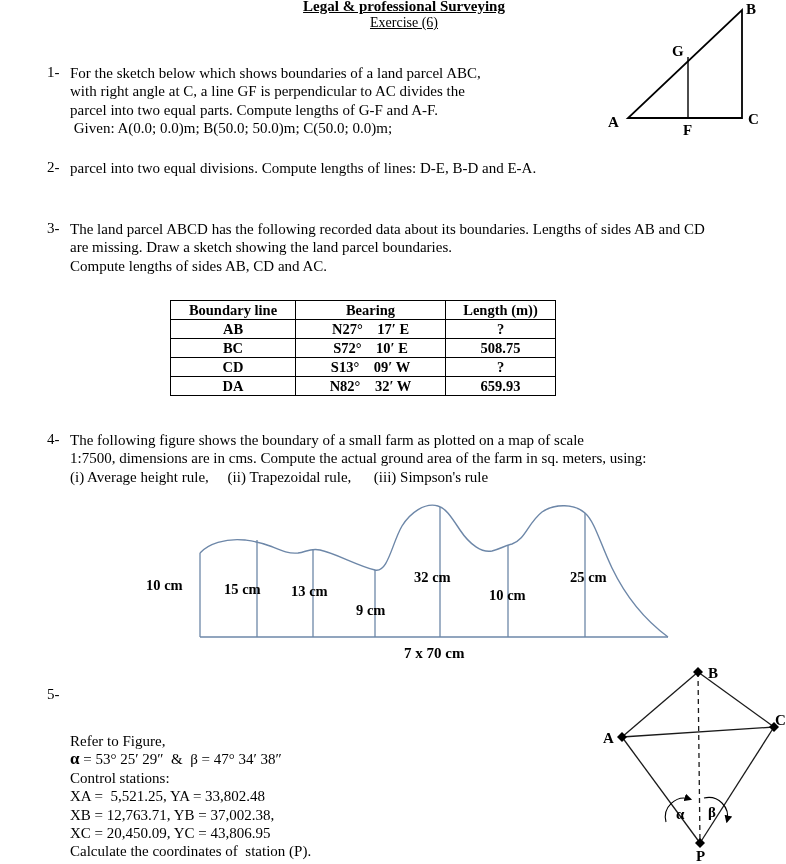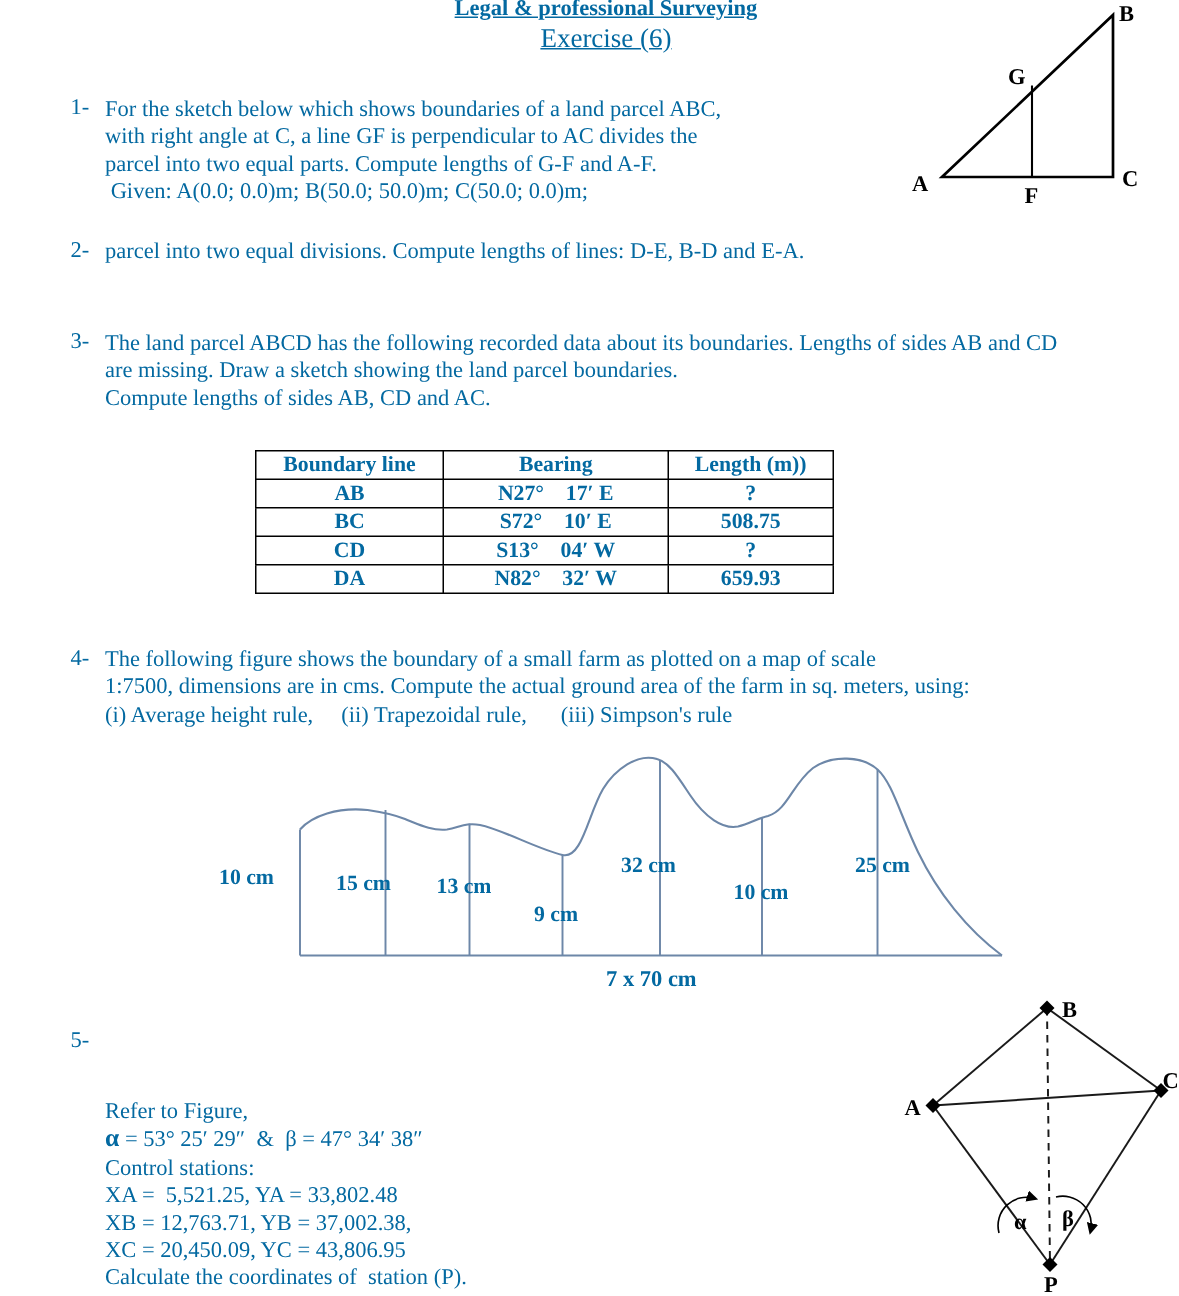--- a/index.html
+++ b/index.html
@@ -1,26 +1,26 @@
 <!DOCTYPE html>
 <html><head>
 <meta charset="utf-8">
 <style>
   html,body { margin:0; padding:0; background:#ffffff; }
   .page {
     position:relative; width:786px; height:864px; background:#ffffff;
-    font-family:"Liberation Serif", serif; color:#0369a1; overflow:hidden;
+    font-family:"Liberation Serif", serif; color:#000000; overflow:hidden;
   }
   .hdr-title {
     position:absolute; left:244px; top:-2px; width:320px; text-align:center;
     font-size:15px; font-weight:bold; text-decoration:underline; white-space:pre;
   }
   .hdr-sub {
     position:absolute; left:244px; top:15px; width:320px; text-align:center;
-    font-size:18px; text-decoration:underline; white-space:pre;
+    font-size:14px; text-decoration:underline; white-space:pre;
   }
   .qnum { position:absolute; left:47px; font-size:15px; white-space:pre; }
   .qtext { position:absolute; font-size:15px; line-height:18.4px; }
   .qtext div { white-space:pre; }
   .btable {
     position:absolute; left:170px; top:300px; width:385px;
     border-collapse:collapse; table-layout:fixed;
     font-size:14.5px; font-weight:bold;
   }
   .btable td {
@@ -91,21 +91,21 @@
           <td>N27°    17′ E</td>
           <td>?</td>
         </tr>
         <tr>
           <td>BC</td>
           <td>S72°    10′ E</td>
           <td>508.75</td>
         </tr>
         <tr>
           <td>CD</td>
-          <td>S13°    04′ W</td>
+          <td>S13°    09′ W</td>
           <td>?</td>
         </tr>
         <tr>
           <td>DA</td>
           <td>N82°    32′ W</td>
           <td>659.93</td>
         </tr>
       </tbody>
   </table>
 

